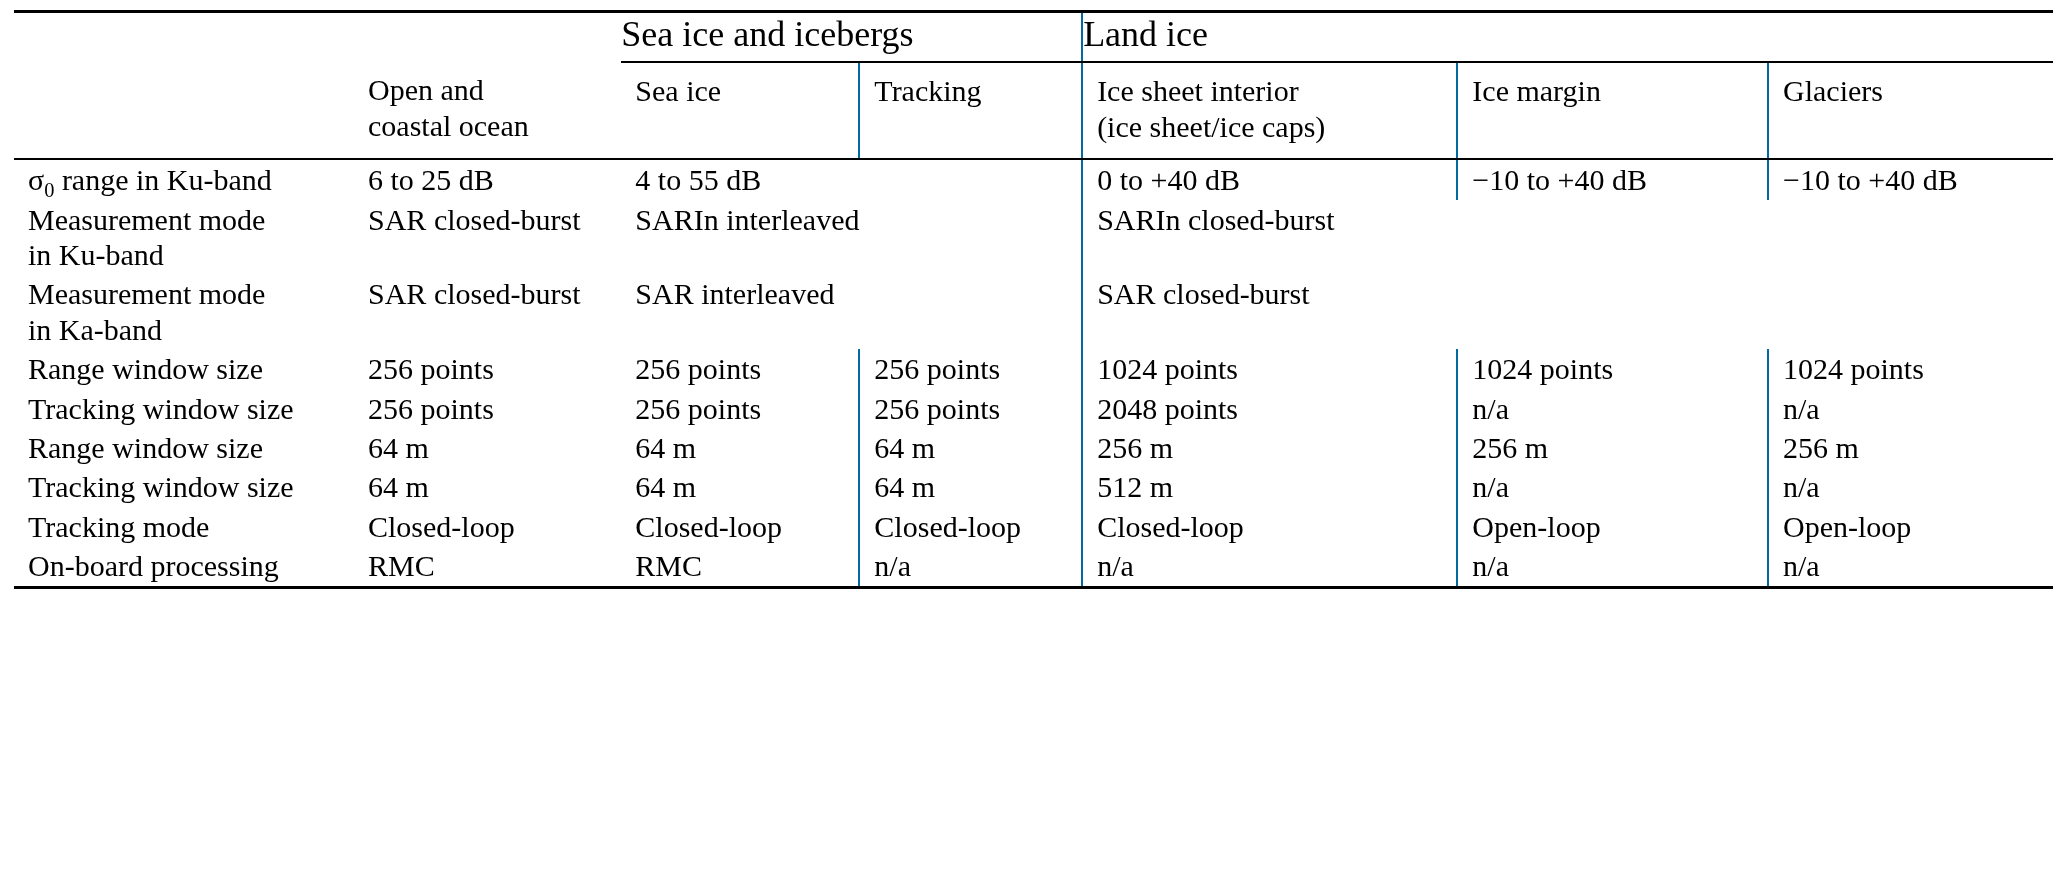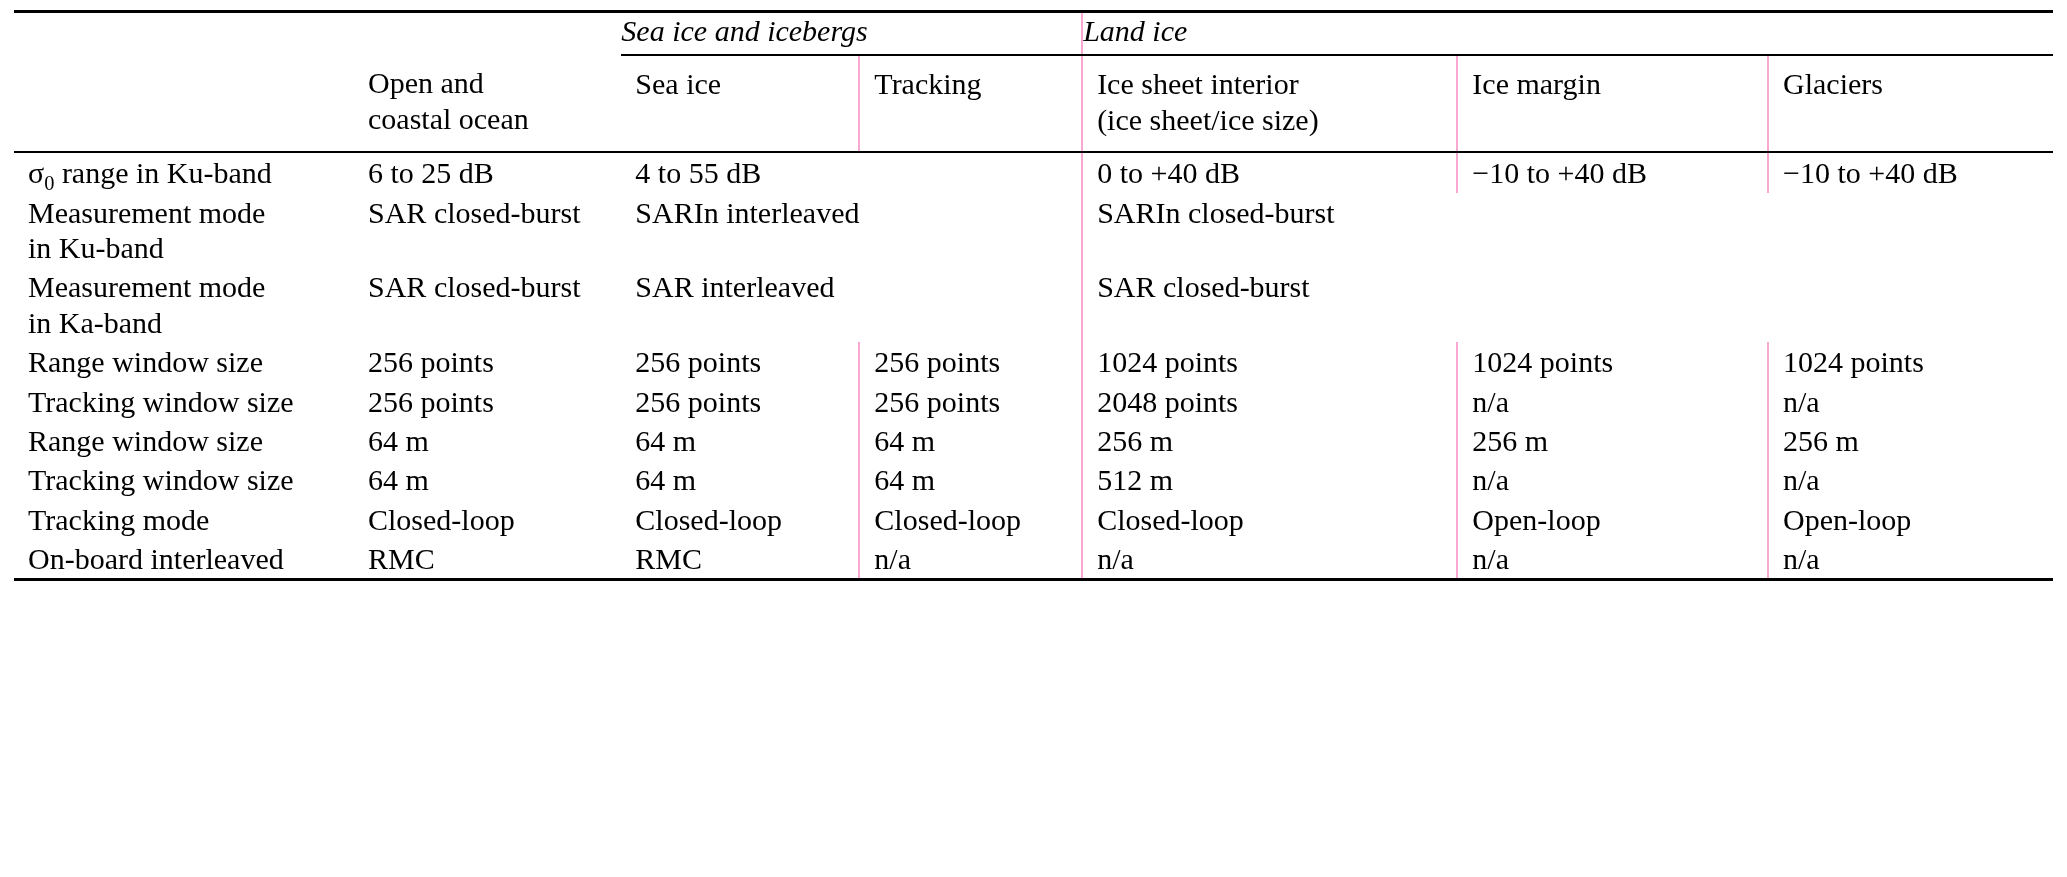--- a/index.html
+++ b/index.html
@@ -48,30 +48,29 @@
   }
   .hline-thin {
     height: 2px;
     background: #000;
     font-size: 0;
     line-height: 0;
   }
   
   .grp {
     text-align: center;
-    font-size: 30px;
+    font-size: 36px;
     padding-bottom: 6px !important;
-    font-style: italic;
   }
   .grp-underline {
     border-bottom: 2px solid #000;
   }
   
   .vsep-l {
-    border-left: 2px solid #f9a8d4;
+    border-left: 2px solid #0369a1;
   }
   
   .colhead td {
     padding-top: 10px !important;
     padding-bottom: 14px !important;
   }
   
   .body-row td {
     padding-top: 2px !important;
     padding-bottom: 2px !important;
@@ -138,21 +137,21 @@
         <td class="grp grp-underline vsep-l" colspan="3">Land ice</td>
       </tr>
 
       <tr class="colhead">
         <td class="rowlabel"></td>
         <td class="cell hdr-cell">Open and
 coastal ocean</td>
         <td class="cell hdr-cell">Sea ice</td>
         <td class="cell hdr-cell vsep-l">Tracking</td>
         <td class="cell hdr-cell vsep-l">Ice sheet interior
-(ice sheet/ice size)</td>
+(ice sheet/ice caps)</td>
         <td class="cell hdr-cell vsep-l">Ice margin</td>
         <td class="cell hdr-cell vsep-l">Glaciers</td>
       </tr>
 
       <tr class="rule-mid">
         <td colspan="7">
             <div class="hline-thin"></div>
           </td>
       </tr>
 
@@ -226,21 +225,21 @@
         <td class="rowlabel">Tracking mode</td>
         <td class="cell">Closed-loop</td>
         <td class="cell">Closed-loop</td>
         <td class="cell vsep-l">Closed-loop</td>
         <td class="cell vsep-l">Closed-loop</td>
         <td class="cell vsep-l">Open-loop</td>
         <td class="cell vsep-l">Open-loop</td>
       </tr>
 
       <tr class="body-row">
-        <td class="rowlabel">On-board interleaved</td>
+        <td class="rowlabel">On-board processing</td>
         <td class="cell">RMC</td>
         <td class="cell">RMC</td>
         <td class="cell vsep-l">n/a</td>
         <td class="cell vsep-l">n/a</td>
         <td class="cell vsep-l">n/a</td>
         <td class="cell vsep-l">n/a</td>
       </tr>
 
 
       <tr class="rule-bot">

